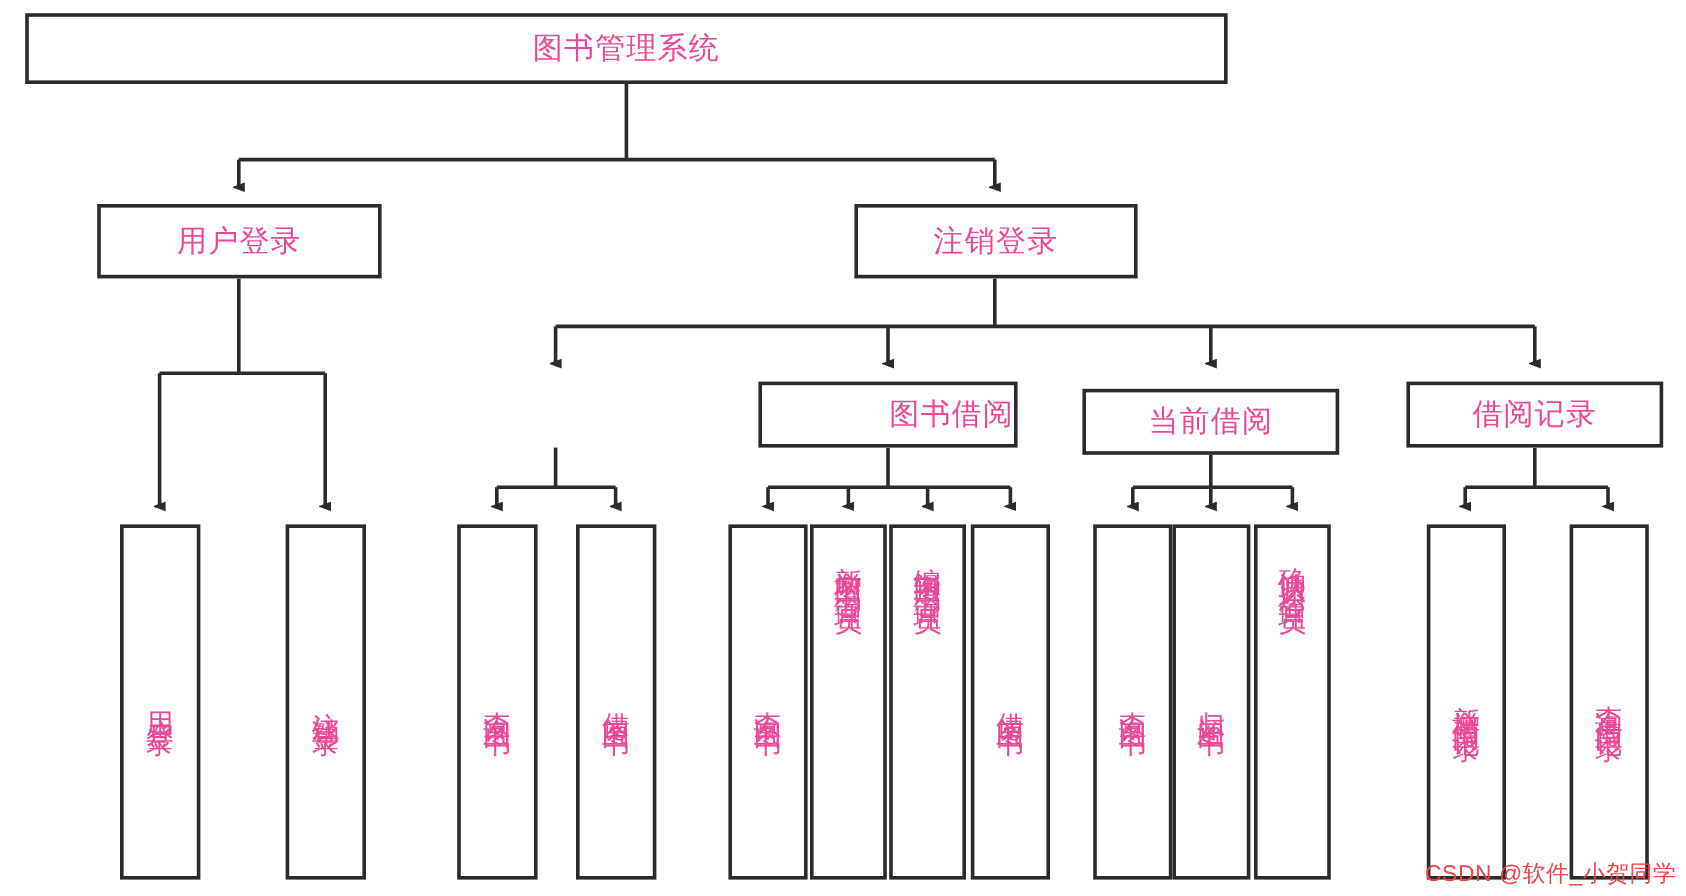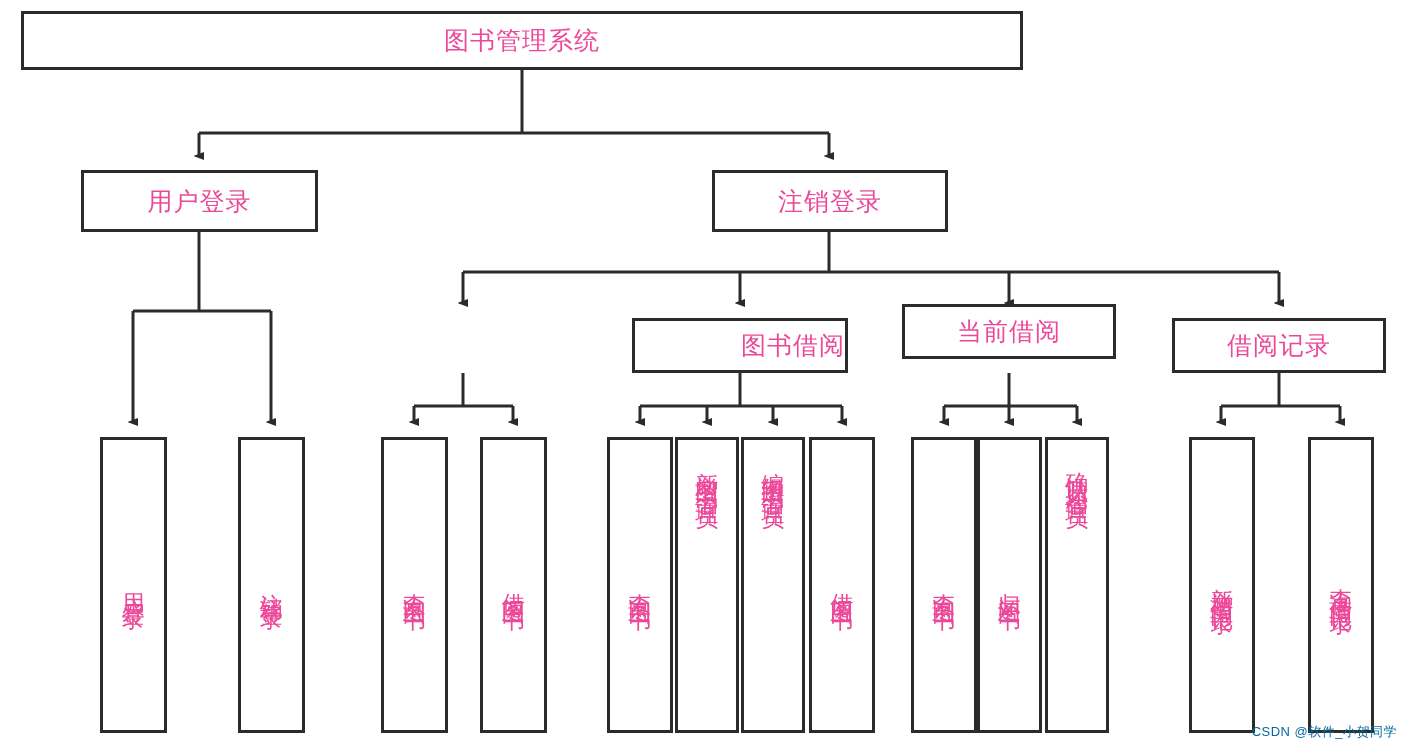--- a/index.html
+++ b/index.html
@@ -55,22 +55,22 @@
     display: block;
   }
   .node.vert.center {
     align-items: center;
     padding-top: 0;
   }
   .watermark {
     position: absolute;
     right: 8px;
     bottom: 6px;
-    font-size: 13px;
-    color: #0369a1;
+    font-size: 19px;
+    color: #ef4444;
     letter-spacing: 0.5px;
     white-space: nowrap;
     user-select: none;
   }
 </style>
 </head>
 <body>
 
 <div id="canvas">
 
@@ -131,21 +131,21 @@
   <div class="node horiz" style="left:81px; top:170px; width:237px; height:62px;">
     <span>用户登录</span>
   </div>
   <div class="node horiz" style="left:712px; top:170px; width:236px; height:62px;">
     <span>注销登录</span>
   </div>
 
   <div class="node horiz" style="left:632px; top:318px; width:216px; height:55px;justify-content:flex-end;">
     <span>图书借阅</span>
   </div>
-  <div class="node horiz" style="left:902px; top:304px; width:214px; height:55px;text-align:right;">
+  <div class="node horiz" style="left:902px; top:324px; width:214px; height:55px;text-align:right;">
     <span>当前借阅</span>
   </div>
   <div class="node horiz" style="left:1172px; top:318px; width:214px; height:55px;text-align:center;">
     <span>借阅记录</span>
   </div>
 
   <div class="node vert center" style="left:100px; top:437px; width:67px; height:296px;">
     <span class="vtext">用户登录</span>
   </div>
   <div class="node vert center" style="left:238px; top:437px; width:67px; height:296px;">

